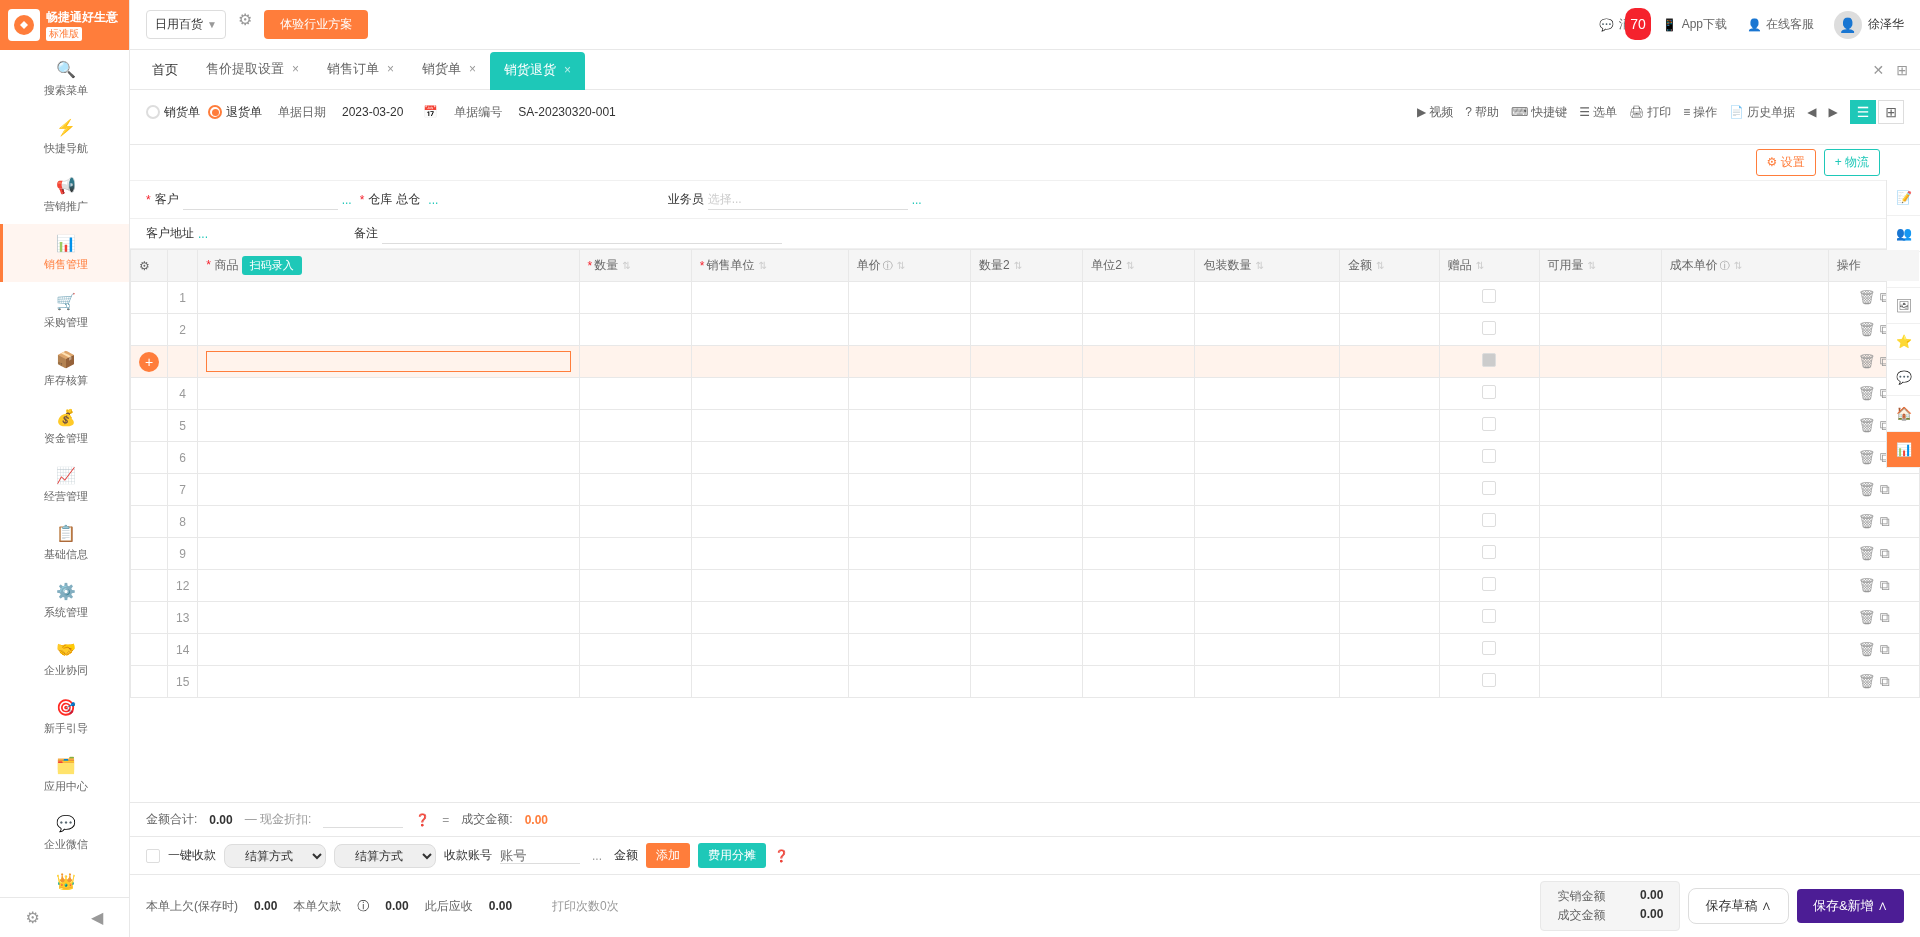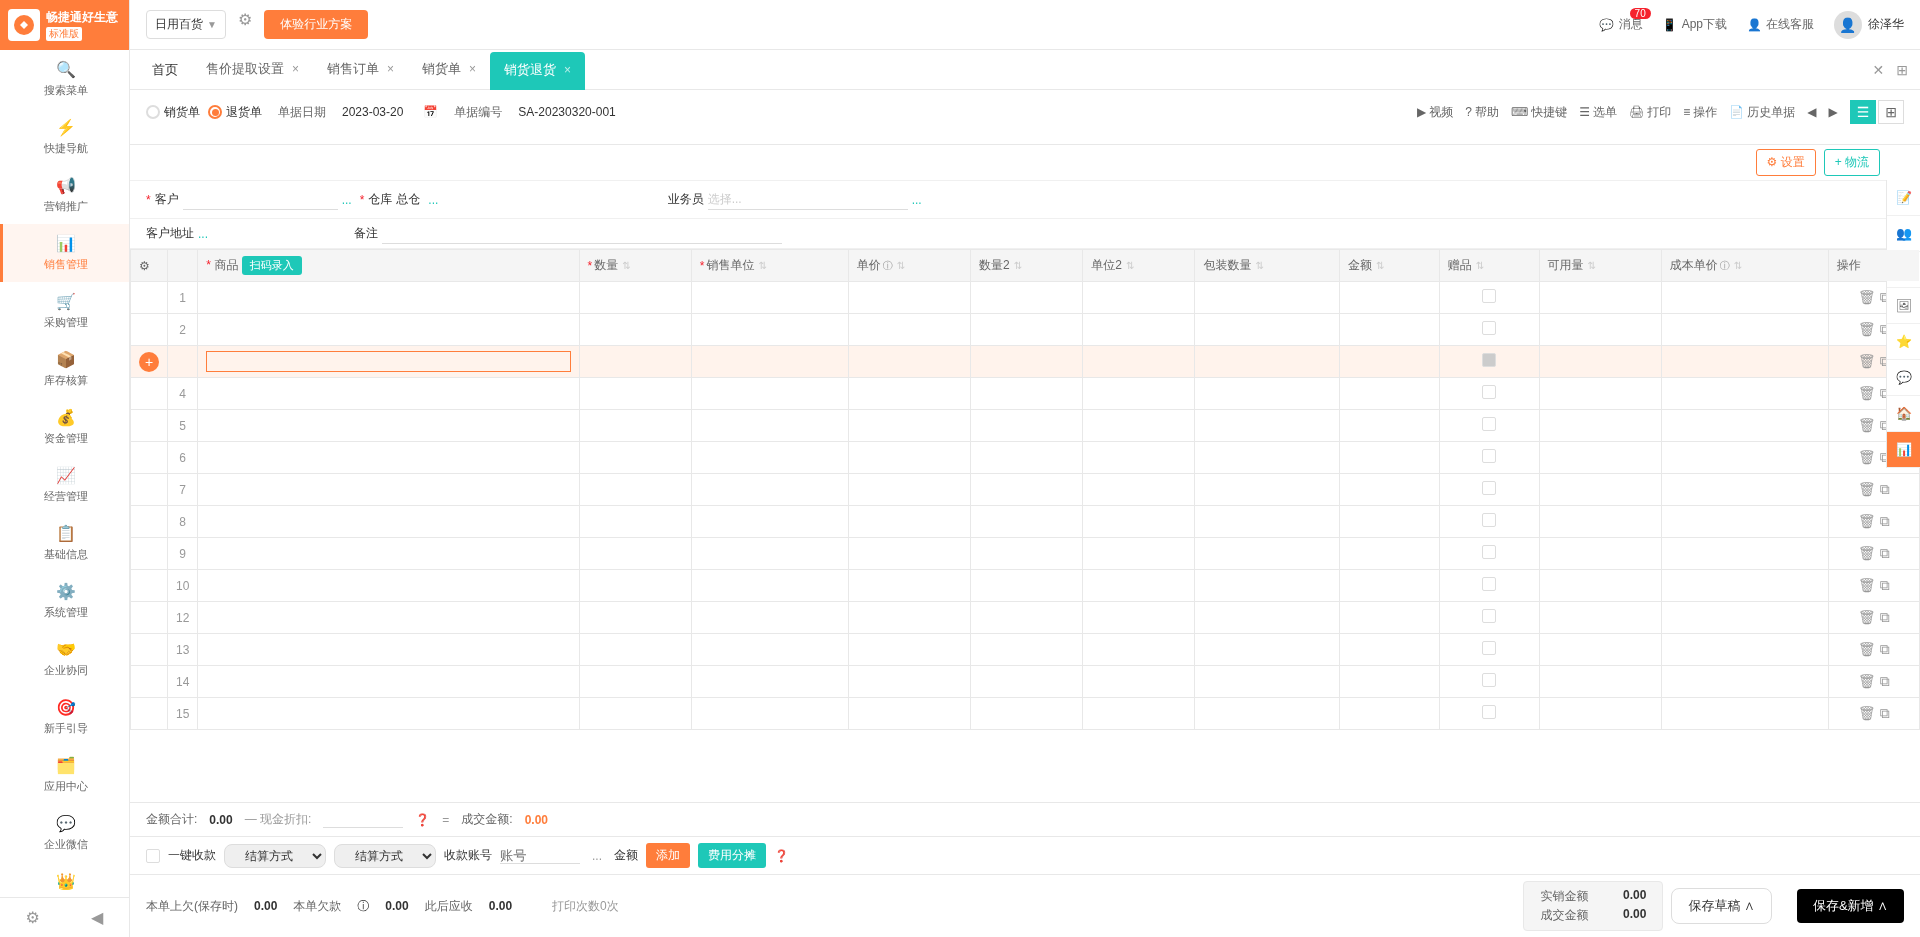--- a/index.html
+++ b/index.html
@@ -26,21 +26,21 @@
     
     
     .top-bar { background: #fff; height: 50px; display: flex; align-items: center; justify-content: space-between; padding: 0 16px; border-bottom: 1px solid #e8e8e8; flex-shrink: 0; }
     .top-bar-left { display: flex; gap: 12px; }
     .dropdown-select { display: flex; align-items: center; gap: 4px; border: 1px solid #ddd; border-radius: 4px; padding: 4px 8px; cursor: pointer; font-size: 12px; color: #333; }
     .dropdown-select .arrow { color: #999; font-size: 10px; }
     .settings-btn { color: #999; cursor: pointer; font-size: 16px; }
     .experience-btn { background: #ff7d3b; color: #fff; border: none; border-radius: 4px; padding: 6px 16px; cursor: pointer; font-size: 12px; }
     .top-bar-right { display: flex; align-items: center; gap: 20px; }
     .top-bar-icon { display: flex; align-items: center; gap: 4px; color: #666; cursor: pointer; font-size: 12px; position: relative; }
-    .badge { background: #f5222d; color: #fff; border-radius: 10px; padding: 0 5px; font-size: 10px; position: absolute; top: -8px; right: -8px; }
+    .badge { background: #f5222d; color: #fff; border-radius: 10px; padding: 8px 5px; font-size: 14px; position: absolute; top: -8px; right: -8px; }
     .user-info { display: flex; align-items: center; gap: 6px; color: #333; cursor: pointer; }
     .user-avatar { width: 28px; height: 28px; border-radius: 50%; background: #ddd; display: flex; align-items: center; justify-content: center; font-size: 14px; }
     
     
     .tabs-bar { background: #fff; border-bottom: 1px solid #e8e8e8; display: flex; align-items: center; height: 40px; padding: 0 8px; flex-shrink: 0; }
     .tab { display: flex; align-items: center; gap: 4px; padding: 0 14px; height: 40px; cursor: pointer; color: #666; font-size: 13px; border-bottom: 2px solid transparent; white-space: nowrap; }
     .tab.active { color: #fff; background: #1ec8b8; border-radius: 4px 4px 0 0; height: 38px; margin-top: 2px; }
     .tab .close { color: rgba(255,255,255,0.7); font-size: 12px; margin-left: 4px; }
     .tab:not(.active) .close { color: #999; }
     .tab-home { color: #333; border-bottom: none; }
@@ -106,21 +106,21 @@
     
     .footer-payment { padding: 6px 16px; background: #fff; border-top: 1px solid #e8e8e8; display: flex; align-items: center; gap: 8px; font-size: 12px; flex-shrink: 0; }
     .payment-checkbox { width: 14px; height: 14px; border: 1px solid #ddd; border-radius: 2px; display: inline-block; }
     .payment-select { border: 1px solid #ddd; border-radius: 8px; padding: 3px 16px; font-size: 12px; color: #333; }
     .payment-input { border: none; border-bottom: 1px solid #ddd; width: 80px; }
     .add-btn { background: #ff7d3b; color: #fff; border: none; border-radius: 3px; padding: 4px 10px; cursor: pointer; font-size: 12px; }
     .fee-split-btn { background: #1ec8b8; color: #fff; border: none; border-radius: 3px; padding: 4px 10px; cursor: pointer; font-size: 12px; }
     .help-icon { color: #999; cursor: pointer; }
     .footer-left-stats { display: flex; align-items: center; gap: 16px; font-size: 12px; color: #666; }
     .save-draft-btn { background: #fff; border: 1px solid #ddd; border-radius: 8px; padding: 8px 16px; cursor: pointer; font-size: 13px; color: #333; display: flex; align-items: center; gap: 4px; }
-    .save-new-btn { background: #000000; border: none; border-radius: 4px; padding: 8px 16px; cursor: pointer; font-size: 13px; color: #fff; display: flex; align-items: center; gap: 4px; margin-left: 17px; }
+    .save-new-btn { background: #4c1d95; border: none; border-radius: 4px; padding: 8px 16px; cursor: pointer; font-size: 13px; color: #fff; display: flex; align-items: center; gap: 4px; }
     
     
     .right-float-panel { position: absolute; right: 0; top: 90px; width: 34px; display: flex; flex-direction: column; border-left: 1px solid #e8e8e8; background: #fff; }
     .rfp-btn { width: 34px; height: 36px; display: flex; align-items: center; justify-content: center; cursor: pointer; color: #666; font-size: 13px; border-bottom: 1px solid #f0f0f0; }
     .rfp-btn.orange { background: #ff7d3b; color: #fff; }
     .setup-btn { border: 1px solid #ddd; background: #fff; border-radius: 3px; padding: 4px 10px; font-size: 12px; cursor: pointer; color: #666; }
     .setup-btn.orange { background: #fff; border-color: #ff7d3b; color: #ff7d3b; }
     .logistics-btn { background: #fff; border: 1px solid #1ec8b8; border-radius: 3px; padding: 4px 10px; font-size: 12px; cursor: pointer; color: #1ec8b8; }
     .main-wrapper { flex: 1; display: flex; flex-direction: column; overflow: hidden; position: relative; }
   </style>
@@ -639,41 +639,20 @@
                   <td></td>
                   <td>
                     <div class="action-cell">
                       <span class="action-icon">🗑</span>
                       <span class="action-icon">⧉</span>
                     </div>
                   </td>
                 </tr>
               <tr>
                   <td></td>
-                  <td class="row-num">10</td>
-                  <td></td>
-                  <td></td>
-                  <td></td>
-                  <td></td>
-                  <td></td>
-                  <td></td>
-                  <td></td>
-                  <td></td>
-                  <td class="checkbox-cell"><span class="checkbox"></span></td>
-                  <td></td>
-                  <td></td>
-                  <td>
-                    <div class="action-cell">
-                      <span class="action-icon">🗑</span>
-                      <span class="action-icon">⧉</span>
-                    </div>
-                  </td>
-                </tr>
-              <tr>
-                  <td></td>
                   <td class="row-num">12</td>
                   <td></td>
                   <td></td>
                   <td></td>
                   <td></td>
                   <td></td>
                   <td></td>
                   <td></td>
                   <td></td>
                   <td class="checkbox-cell"><span class="checkbox"></span></td>

